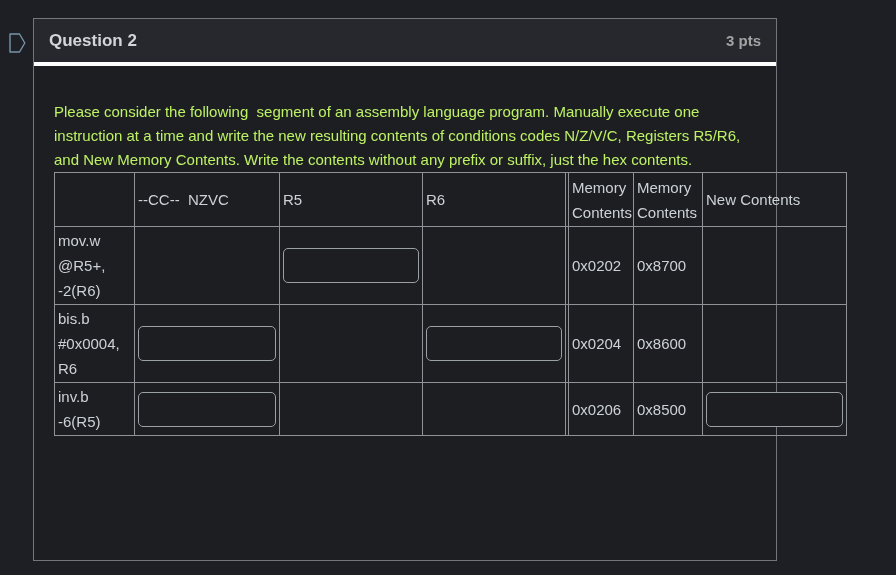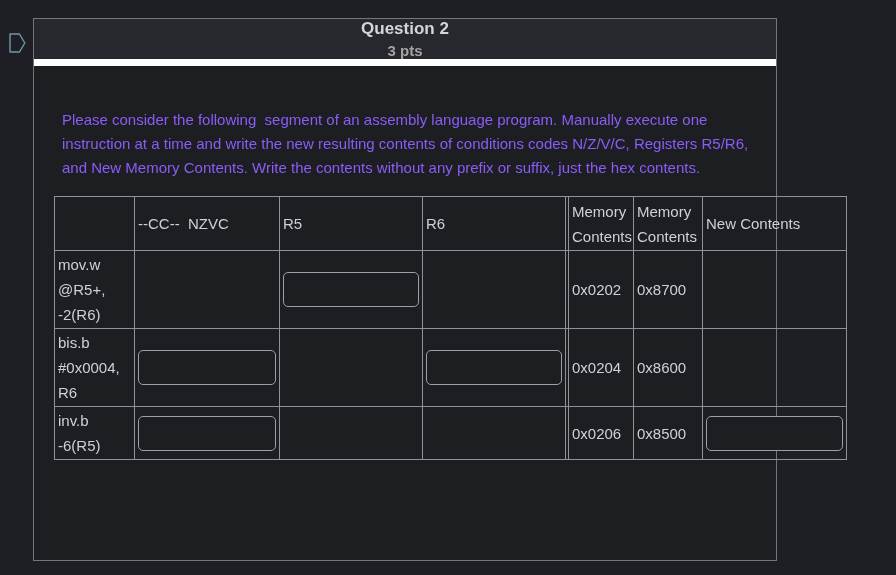--- a/index.html
+++ b/index.html
@@ -22,41 +22,40 @@
   .qbox {
     position: absolute; left: 33px; top: 18px;
     width: 744px; height: 543px;
     background: #1c1e22;
     border: 1px solid #73767a;
   }
 
   .qheader {
     height: 47px;
     background: #26282d;
-    border-bottom: 7px solid #ffffff;
+    border-bottom: 4px solid #ffffff;
     display: flex; align-items: center; justify-content: space-between;
     padding: 0 15px;
-    flex-direction: column;
   }
   .qtitle { font-size: 17px; font-weight: 700; color: #d2d6da; }
   .qpts   { font-size: 15px; font-weight: 700; color: #a3a3a3; }
 
   .qcontent { padding: 34px 20px 0 20px; }
 
   .qtext {
-    margin: 8px;
+    margin: 0;
     width: 714px;
     font-size: 15px;
     line-height: 24px;
-    color: #8b5cf6;
+    color: #bef264;
     white-space: pre-wrap;
   }
 
   table.qtable {
-    margin-top: 16px;
+    margin-top: 0;
     width: 792px;             
     border-collapse: collapse;
     table-layout: fixed;
     border-radius: 22px;
   }
   .qtable td {
     border: 1px solid #8f9397;
     color: #cdd2d7;
     font-size: 15px;
     line-height: 25px;

